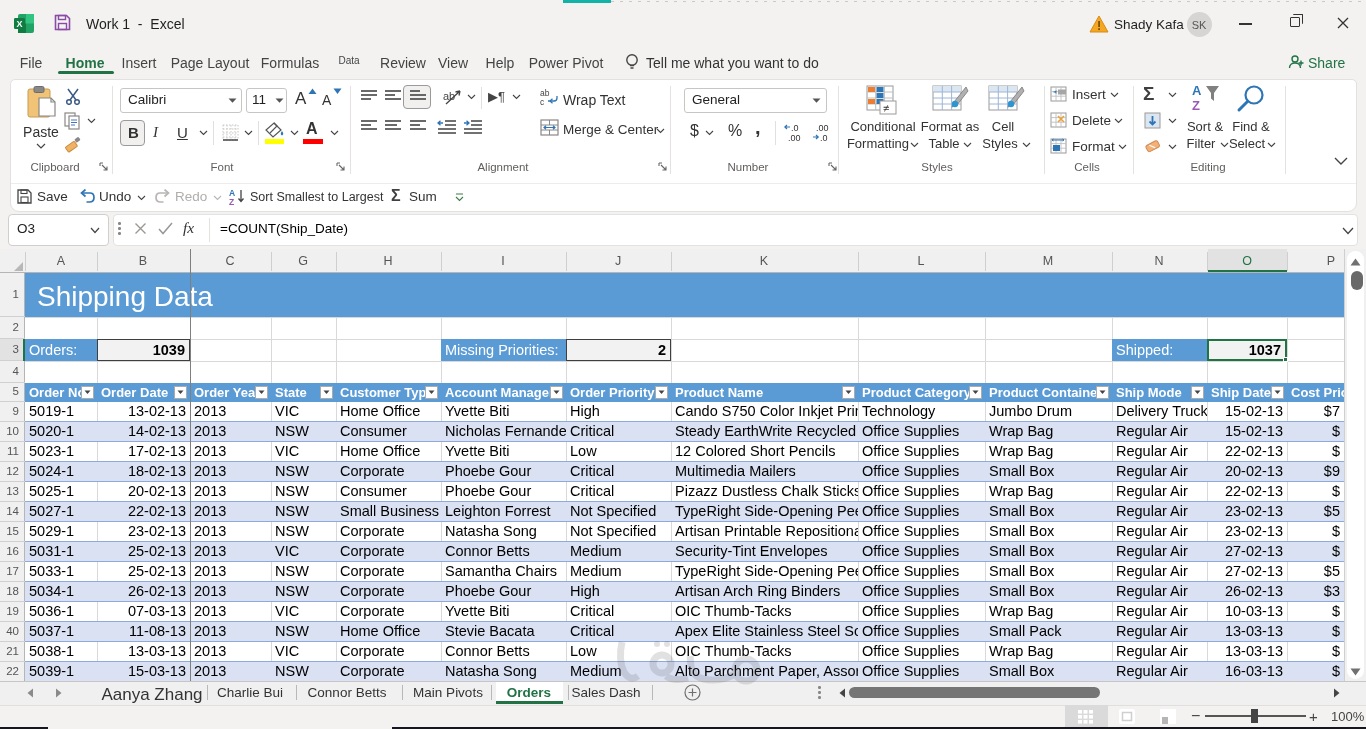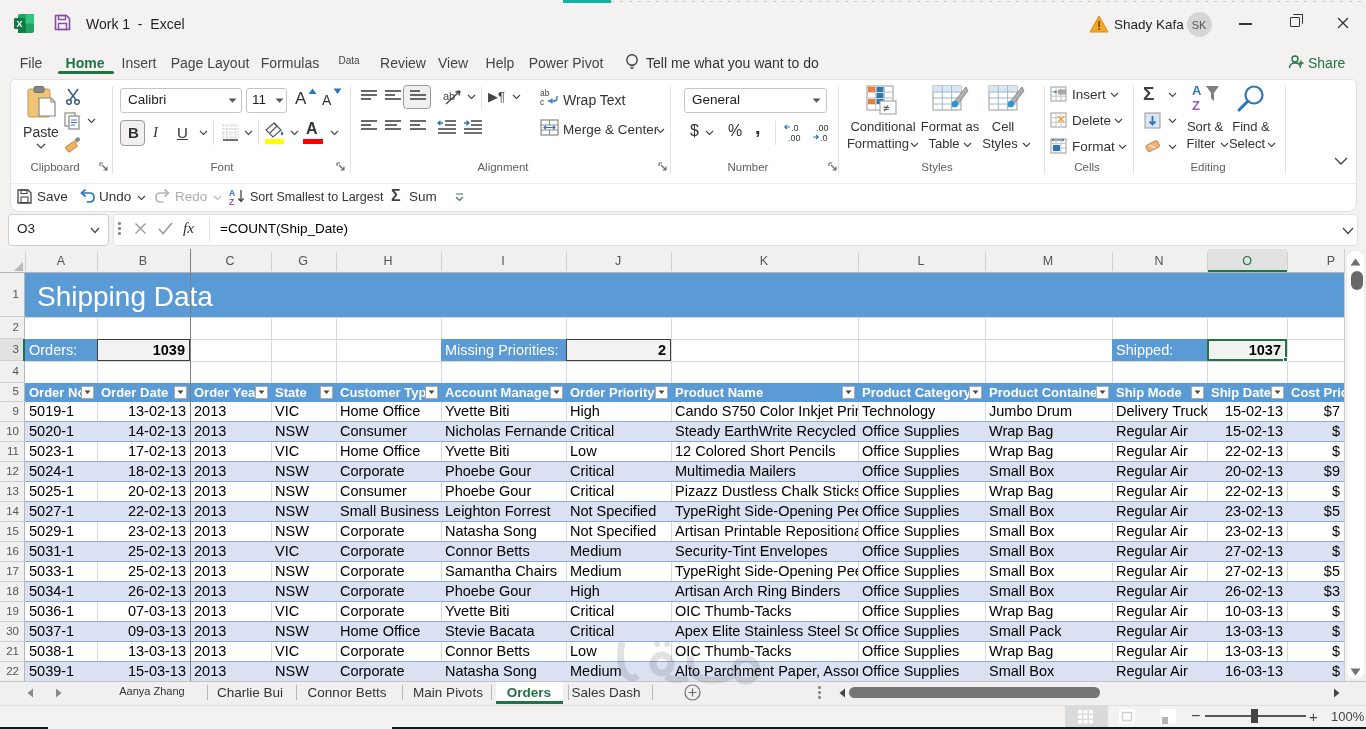--- a/index.html
+++ b/index.html
@@ -481,21 +481,21 @@
 <div class="txt" style="left:19px;top:525px;transform:translateX(-100%);font-size:11.5px;color:#555;">15</div>
 <div class="ab" style="left:0;top:542px;width:25px;height:20px;background:transparent;border-bottom:1px solid #d0d0d0;"></div>
 <div class="txt" style="left:19px;top:545px;transform:translateX(-100%);font-size:11.5px;color:#555;">16</div>
 <div class="ab" style="left:0;top:562px;width:25px;height:20px;background:transparent;border-bottom:1px solid #d0d0d0;"></div>
 <div class="txt" style="left:19px;top:565px;transform:translateX(-100%);font-size:11.5px;color:#555;">17</div>
 <div class="ab" style="left:0;top:582px;width:25px;height:20px;background:transparent;border-bottom:1px solid #d0d0d0;"></div>
 <div class="txt" style="left:19px;top:585px;transform:translateX(-100%);font-size:11.5px;color:#555;">18</div>
 <div class="ab" style="left:0;top:602px;width:25px;height:20px;background:transparent;border-bottom:1px solid #d0d0d0;"></div>
 <div class="txt" style="left:19px;top:605px;transform:translateX(-100%);font-size:11.5px;color:#555;">19</div>
 <div class="ab" style="left:0;top:622px;width:25px;height:20px;background:transparent;border-bottom:1px solid #d0d0d0;"></div>
-<div class="txt" style="left:19px;top:625px;transform:translateX(-100%);font-size:11.5px;color:#555;">30</div>
+<div class="txt" style="left:19px;top:625px;transform:translateX(-100%);font-size:11.5px;color:#555;">40</div>
 <div class="ab" style="left:0;top:642px;width:25px;height:20px;background:transparent;border-bottom:1px solid #d0d0d0;"></div>
 <div class="txt" style="left:19px;top:645px;transform:translateX(-100%);font-size:11.5px;color:#555;">21</div>
 <div class="ab" style="left:0;top:662px;width:25px;height:20px;background:transparent;border-bottom:1px solid #d0d0d0;"></div>
 <div class="txt" style="left:19px;top:665px;transform:translateX(-100%);font-size:11.5px;color:#555;">22</div>
 <div class="ab" style="left:23px;top:339px;width:2.5px;height:22px;background:#217346;"></div>
 <div class="ab" style="left:25px;top:273px;width:1319px;height:44px;background:#5B9BD5;"></div>
 <div class="txt" style="left:37px;top:281px;font-size:28px;color:#fff;">Shipping Data</div>
 <div class="vline" style="left:97px;top:317px;height:66px;"></div>
 <div class="vline" style="left:190px;top:317px;height:66px;"></div>
 <div class="vline" style="left:271px;top:317px;height:66px;"></div>
@@ -802,21 +802,21 @@
 <div class="vline" style="left:441px;top:602px;height:19px;"></div>
 <div class="vline" style="left:566px;top:602px;height:19px;"></div>
 <div class="vline" style="left:671px;top:602px;height:19px;"></div>
 <div class="vline" style="left:858px;top:602px;height:19px;"></div>
 <div class="vline" style="left:985px;top:602px;height:19px;"></div>
 <div class="vline" style="left:1112px;top:602px;height:19px;"></div>
 <div class="vline" style="left:1207px;top:602px;height:19px;"></div>
 <div class="vline" style="left:1287px;top:602px;height:19px;"></div>
 <div class="ab" style="left:25px;top:622px;width:1319px;height:20px;background:#D9E1F2;border-bottom:1px solid #8EA9DB;"></div>
 <div class="cell" style="left:25px;top:622px;width:72px;height:19px;line-height:19px;padding-left:4px;">5037-1</div>
-<div class="cell" style="left:97px;top:622px;width:93px;height:19px;line-height:19px;text-align:right;padding-right:4px;">09-03-13</div>
+<div class="cell" style="left:97px;top:622px;width:93px;height:19px;line-height:19px;text-align:right;padding-right:4px;">11-08-13</div>
 <div class="cell" style="left:190px;top:622px;width:81px;height:19px;line-height:19px;padding-left:4px;">2013</div>
 <div class="cell" style="left:271px;top:622px;width:65px;height:19px;line-height:19px;padding-left:4px;">NSW</div>
 <div class="cell" style="left:336px;top:622px;width:105px;height:19px;line-height:19px;padding-left:4px;">Home Office</div>
 <div class="cell" style="left:441px;top:622px;width:125px;height:30px;line-height:19px;padding-left:4px;">Stevie Bacata</div>
 <div class="cell" style="left:566px;top:622px;width:105px;height:19px;line-height:19px;padding-left:4px;">Critical</div>
 <div class="cell" style="left:671px;top:622px;width:187px;height:19px;line-height:19px;padding-left:4px;">Apex Elite Stainless Steel Scisso</div>
 <div class="cell" style="left:858px;top:622px;width:127px;height:19px;line-height:19px;padding-left:4px;">Office Supplies</div>
 <div class="cell" style="left:985px;top:622px;width:127px;height:19px;line-height:19px;padding-left:4px;">Small Pack</div>
 <div class="cell" style="left:1112px;top:622px;width:95px;height:19px;line-height:19px;padding-left:4px;">Regular Air</div>
 <div class="cell" style="left:1207px;top:622px;width:80px;height:19px;line-height:19px;text-align:right;padding-right:4px;">13-03-13</div>
@@ -873,21 +873,21 @@
     </svg>
 <div class="ab" style="left:0;top:681px;width:1366px;height:24px;background:#f0f0f0;border-top:1px solid #c6c6c6;"></div>
 <svg class="ab" style="left:26px;top:688px;" width="8" height="10" viewBox="0 0 8 10">
       <path d="M7 0.5 L1.5 5 L7 9.5 Z" fill="#8a8a8a"></path>
     </svg>
 <svg class="ab" style="left:55px;top:688px;" width="8" height="10" viewBox="0 0 8 10">
       <path d="M1 0.5 L6.5 5 L1 9.5 Z" fill="#8a8a8a"></path>
     </svg>
 <div class="ab" style="left:496px;top:682px;width:67px;height:21px;background:#fff;"></div>
 <div class="ab" style="left:496px;top:701px;width:67px;height:2.5px;background:#217346;"></div>
-<div class="txt" style="left:152px;top:685px;transform:translateX(-50%);font-size:11px;color:#333;">Aanya Zhang</div>
+<div class="txt" style="left:152px;top:685px;transform:translateX(-50%);font-size:17px;color:#333;">Aanya Zhang</div>
 <div class="txt" style="left:250px;top:685px;transform:translateX(-50%);font-size:13.5px;color:#333;">Charlie Bui</div>
 <div class="txt" style="left:347px;top:685px;transform:translateX(-50%);font-size:13.5px;color:#333;">Connor Betts</div>
 <div class="txt" style="left:448px;top:685px;transform:translateX(-50%);font-size:13.5px;color:#333;">Main Pivots</div>
 <div class="txt" style="left:529px;top:685px;transform:translateX(-50%);font-size:13.5px;font-weight:bold;color:#217346;">Orders</div>
 <div class="txt" style="left:606px;top:685px;transform:translateX(-50%);font-size:13.5px;color:#333;">Sales Dash</div>
 <div class="ab" style="left:207px;top:685px;width:1px;height:15px;background:#b8b8b8;"></div>
 <div class="ab" style="left:296px;top:685px;width:1px;height:15px;background:#b8b8b8;"></div>
 <div class="ab" style="left:402px;top:685px;width:1px;height:15px;background:#b8b8b8;"></div>
 <div class="ab" style="left:491px;top:685px;width:1px;height:15px;background:#b8b8b8;"></div>
 <div class="ab" style="left:568px;top:685px;width:1px;height:15px;background:#b8b8b8;"></div>

